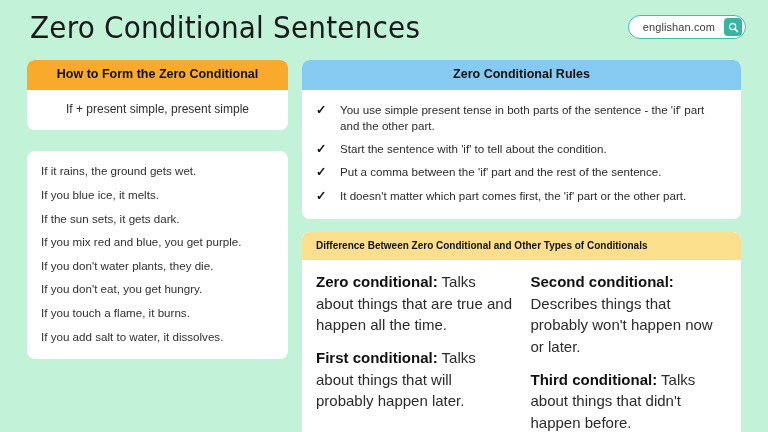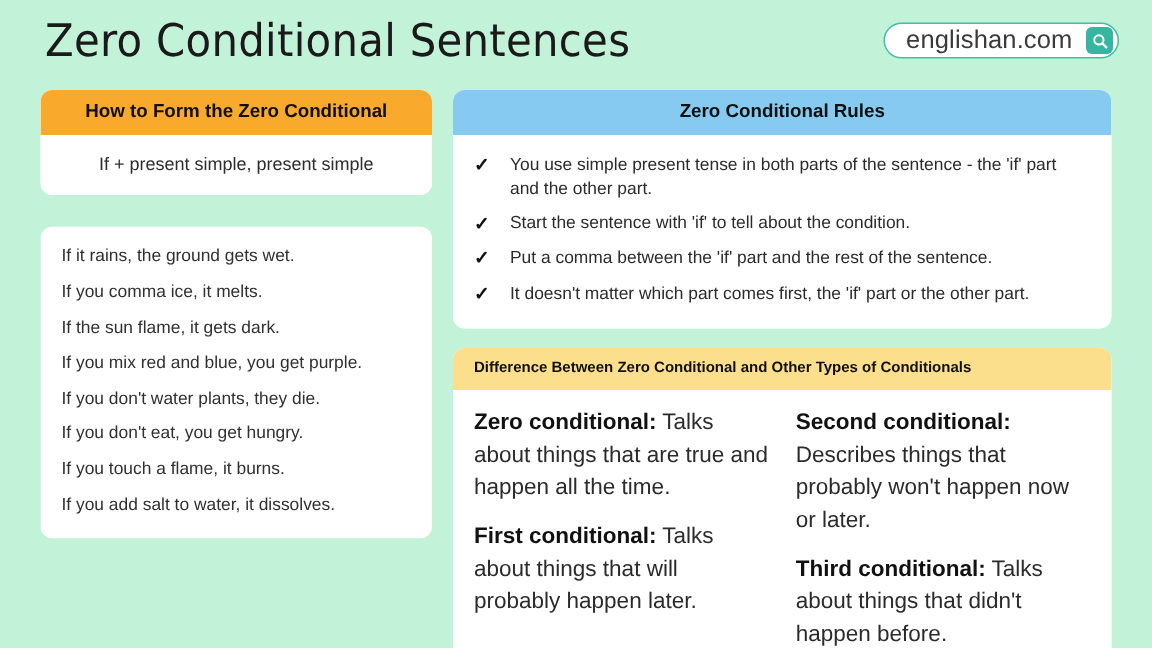--- a/index.html
+++ b/index.html
@@ -46,21 +46,21 @@
     display: flex;
     align-items: center;
     background: #ffffff;
     border: 1.5px solid #3fbfa4;
     border-radius: 14px;
     height: 24px;
     padding: 0 3px 0 14px;
     box-sizing: border-box;
   }
   .site-badge-label {
-    font-size: 17px;
+    font-size: 11px;
     color: #3a3a3a;
     letter-spacing: 0.1px;
     white-space: nowrap;
     text-align: right;
   }
   .search-btn {
     width: 18px; height: 18px;
     margin-left: 9px;
     background: #35b6a0;
     border-radius: 4px;
@@ -195,22 +195,22 @@
     <div class="card form-card">
       <div class="card-head orange">How to Form the Zero Conditional</div>
       <div class="card-body" style="padding:0;">
         <div class="formula">If + present simple, present simple</div>
       </div>
     </div>
 
     <div class="card examples-card">
       <div class="card-body examples-body">
         <div class="example-item">If it rains, the ground gets wet.</div>
-        <div class="example-item">If you comma ice, it melts.</div>
-        <div class="example-item">If the sun flame, it gets dark.</div>
+        <div class="example-item">If you blue ice, it melts.</div>
+        <div class="example-item">If the sun sets, it gets dark.</div>
         <div class="example-item">If you mix red and blue, you get purple.</div>
         <div class="example-item">If you don't water plants, they die.</div>
         <div class="example-item">If you don't eat, you get hungry.</div>
         <div class="example-item">If you touch a flame, it burns.</div>
         <div class="example-item">If you add salt to water, it dissolves.</div>
       </div>
     </div>
 
   </div>
 

